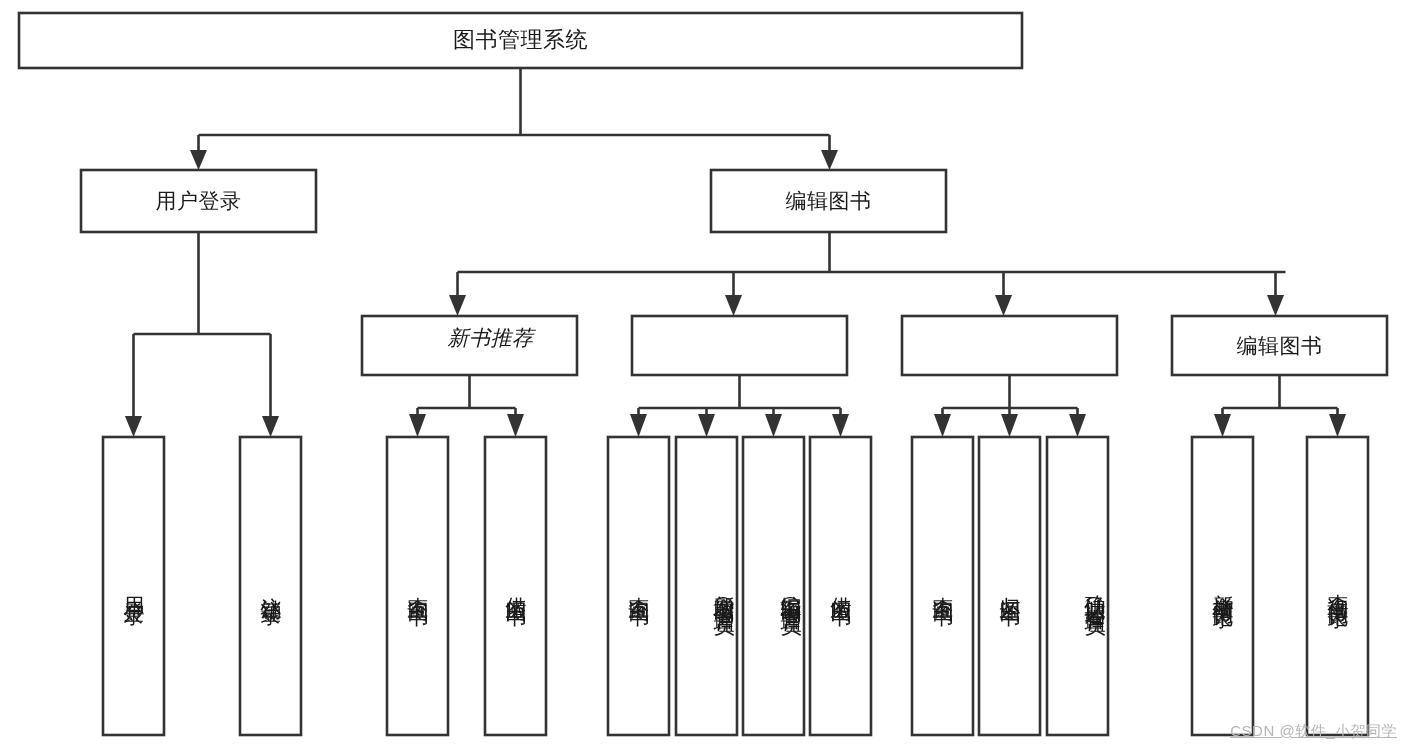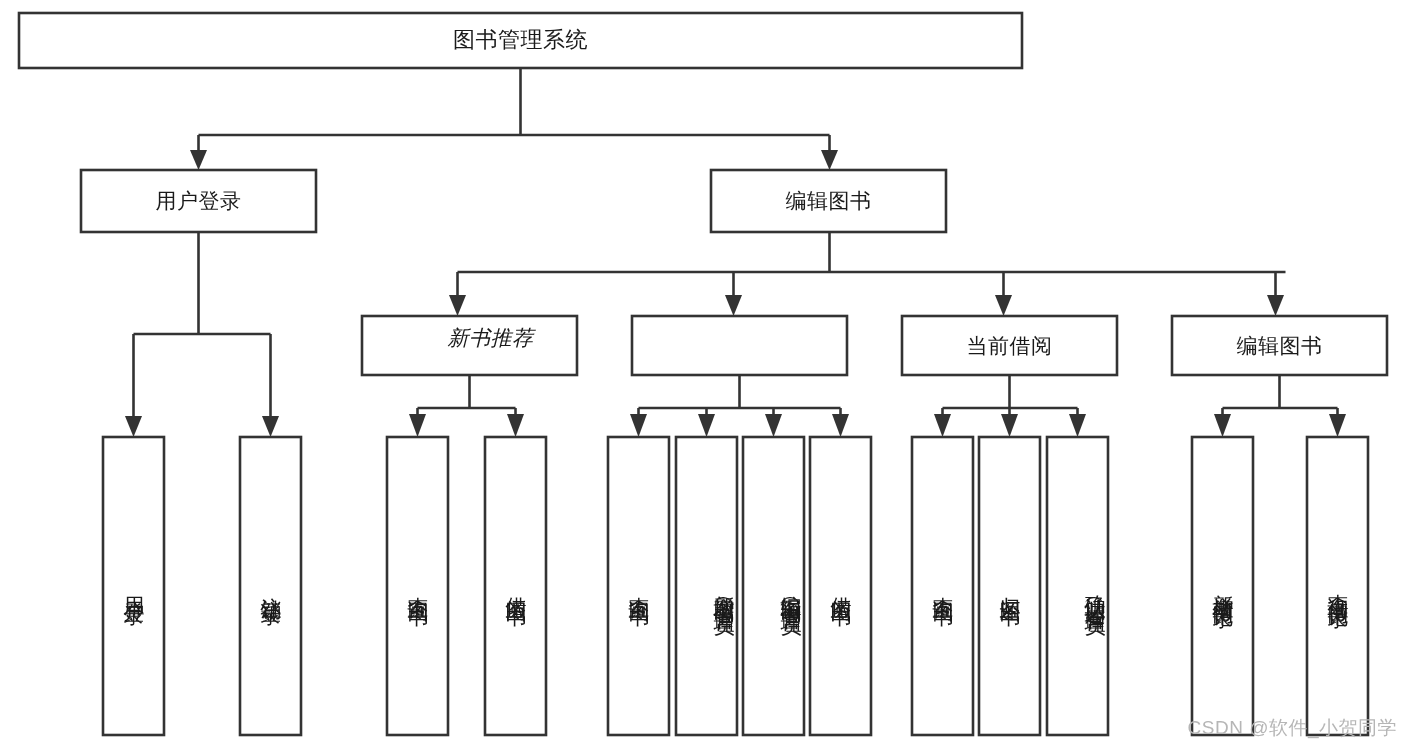--- a/index.html
+++ b/index.html
@@ -71,25 +71,26 @@
     box-sizing: border-box;
   }
   .node-label.vertical.centered {
     align-items: center;
     padding-top: 0;
   }
   .watermark {
     position: absolute;
     right: 8px;
     bottom: 6px;
-    font-size: 19px;
+    font-size: 15px;
     color: #b6b6b6;
     font-family: "Liberation Sans", "DejaVu Sans", sans-serif;
     white-space: nowrap;
     letter-spacing: 0.5px;
+    text-decoration: underline;
   }
 </style>
 </head>
 <body>
 
 <div id="diagram-root">
 
   <svg class="diagram-canvas" viewBox="0 0 1405 747" xmlns="http://www.w3.org/2000/svg">
 
     <g>
@@ -198,21 +199,20 @@
     <rect class="node-box" x="1307" y="437" width="61" height="298"></rect>
 
   </svg>
 
   <div class="node-label horizontal root-label" style="left:19px; top:13px; width:1003px; height:55px;">图书管理系统</div>
 
   <div class="node-label horizontal" style="left:81px; top:170px; width:235px; height:62px;">用户登录</div>
   <div class="node-label horizontal" style="left:711px; top:170px; width:235px; height:62px;">编辑图书</div>
 
   <div class="node-label horizontal" style="left:362px; top:308px; width:257px; height:59px;font-style:italic;">新书推荐</div>
-  <div class="node-label horizontal" style="left:902px; top:316px; width:215px; height:59px;">当前借阅</div>
   <div class="node-label horizontal" style="left:1172px; top:316px; width:215px; height:59px;">编辑图书</div>
 
   <div class="node-label vertical centered" style="left:103px; top:437px; width:61px; height:298px;">用户登录</div>
   <div class="node-label vertical centered" style="left:240px; top:437px; width:61px; height:298px;">注销登录</div>
 
   <div class="node-label vertical centered" style="left:387px; top:437px; width:61px; height:298px;">查询图书</div>
   <div class="node-label vertical centered" style="left:485px; top:437px; width:61px; height:298px;">借阅图书</div>
 
   <div class="node-label vertical centered" style="left:608px; top:437px; width:61px; height:298px;">查询图书</div>
   <div class="node-label vertical" style="left:676px; top:437px; width:61px; height:298px;">新增图书（管理员）</div>

